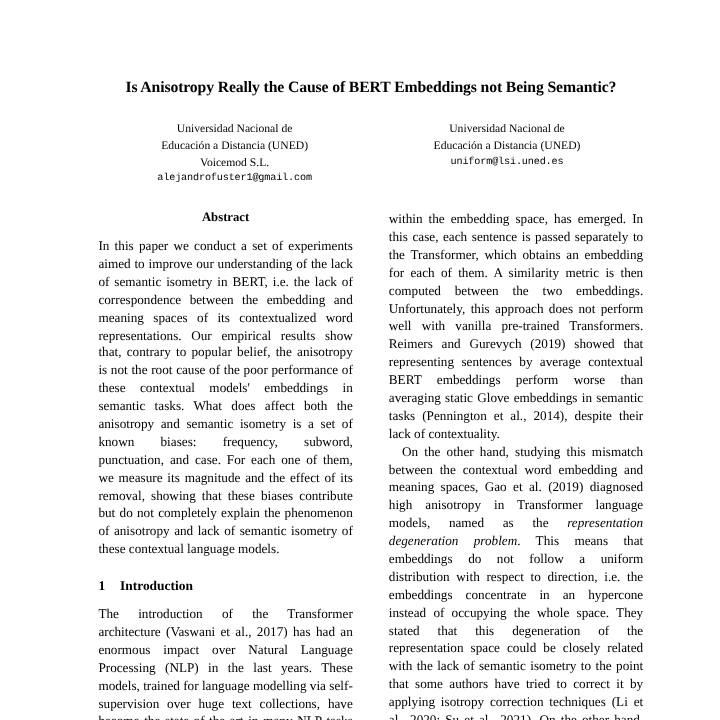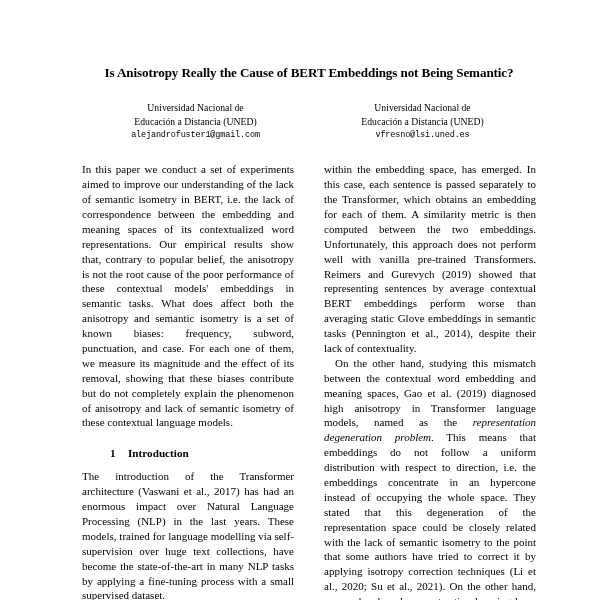--- a/index.html
+++ b/index.html
@@ -93,52 +93,53 @@
     hyphens: manual;
   }
   p.body-text + p.body-text {
     text-indent: 11px;
   }
   .section-head {
     font-weight: bold;
     font-size: 11.2px;
     margin-top: 17px;
     margin-bottom: 10px;
-    margin-left: 28px;
   }
   .section-head .num {
     display: inline-block;
     min-width: 18px;
   }
   .ital { font-style: italic; }
 </style>
 </head>
 <body>
 
 <div class="page">
   <div class="content">
 
     <div class="title">Is Anisotropy Really the Cause of BERT Embeddings not Being Semantic?</div>
 
     <div class="authors">
       <div class="author-block">
         <div class="affil-line">Universidad Nacional de</div>
         <div class="affil-line">Educación a Distancia (UNED)</div>
+        <div class="affil-line">Voicemod S.L.</div>
         <div class="email-line">alejandrofuster1@gmail.com</div>
       </div>
       <div class="author-block">
         <div class="affil-line">Universidad Nacional de</div>
         <div class="affil-line">Educación a Distancia (UNED)</div>
-        <div class="email-line">vfresno@lsi.uned.es</div>
+        <div class="email-line">uniform@lsi.uned.es</div>
       </div>
     </div>
 
     <div class="columns">
 
       <div class="col col-left">
+        <div class="abstract-head">Abstract</div>
         <p class="body-text">In this paper we conduct a set of experiments aimed to improve our understanding of the lack of semantic isometry in BERT, i.e. the lack of correspondence between the embedding and meaning spaces of its contextualized word representations. Our empirical results show that, contrary to popular belief, the anisotropy is not the root cause of the poor performance of these contextual models' embeddings in semantic tasks. What does affect both the anisotropy and semantic isometry is a set of known biases: frequency, subword, punctuation, and case. For each one of them, we measure its magnitude and the effect of its removal, showing that these biases contribute but do not completely explain the phenomenon of anisotropy and lack of semantic isometry of these contextual language models.</p>
 
         <div class="section-head">
           <span class="num">1</span><span>Introduction</span>
         </div>
         <p class="body-text">The introduction of the Transformer architecture (Vaswani et al., 2017) has had an enormous impact over Natural Language Processing (NLP) in the last years. These models, trained for language modelling via self-supervision over huge text collections, have become the state-of-the-art in many NLP tasks by applying a fine-tuning process with a small supervised dataset.</p>
       </div>
 
       <div class="col col-right">
         <p class="body-text">

